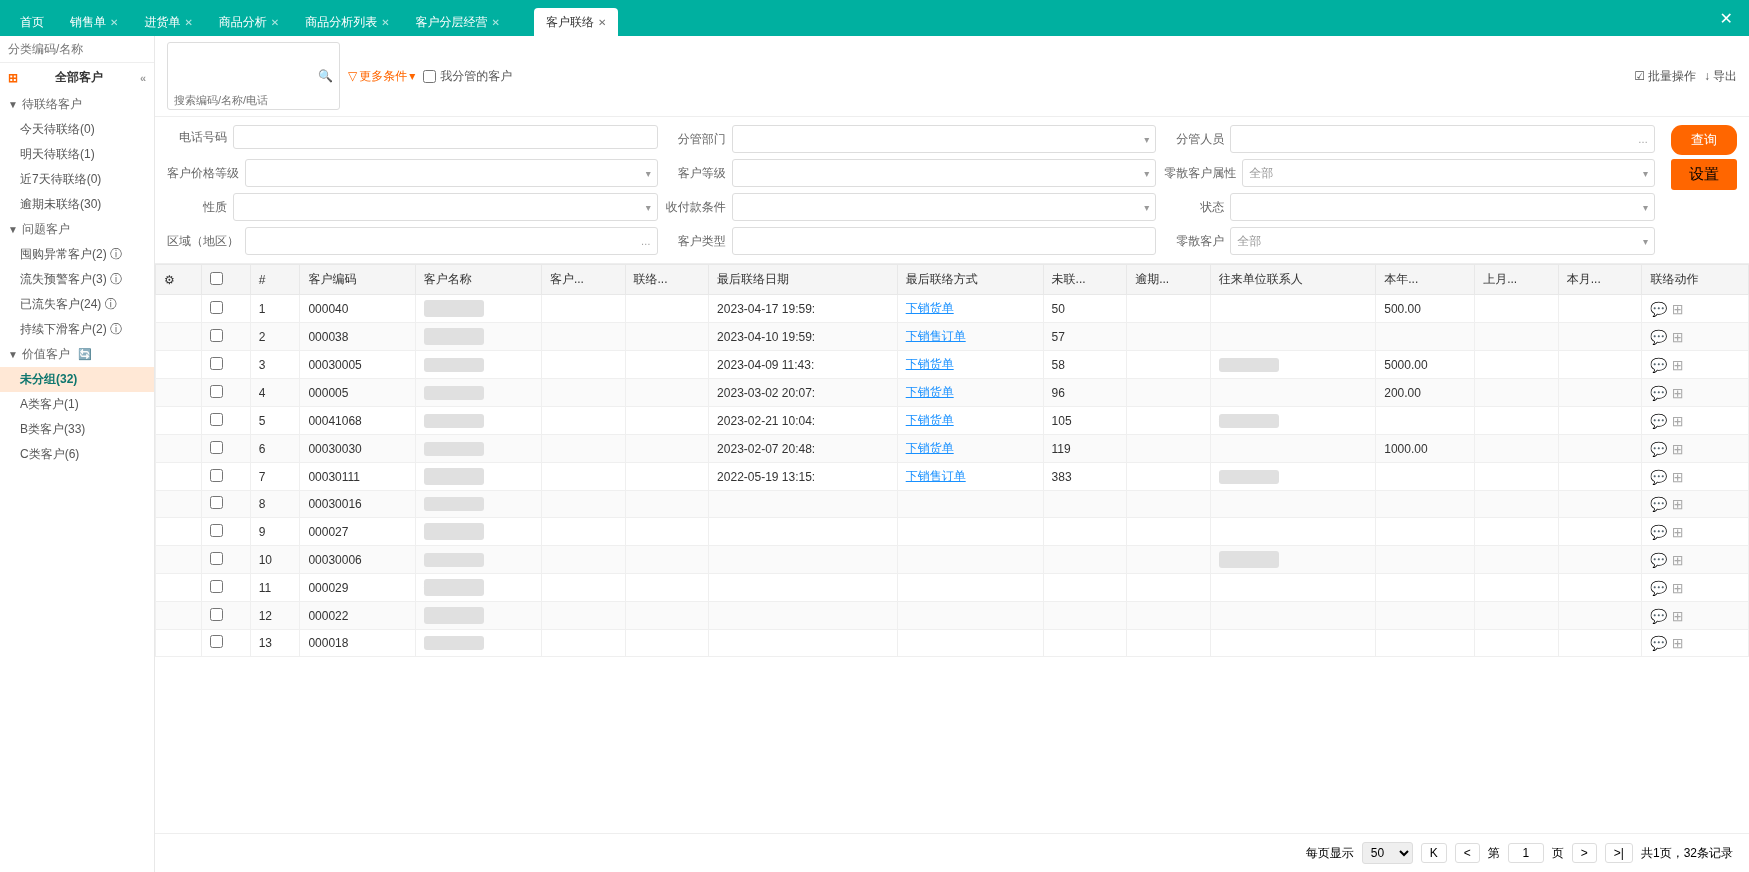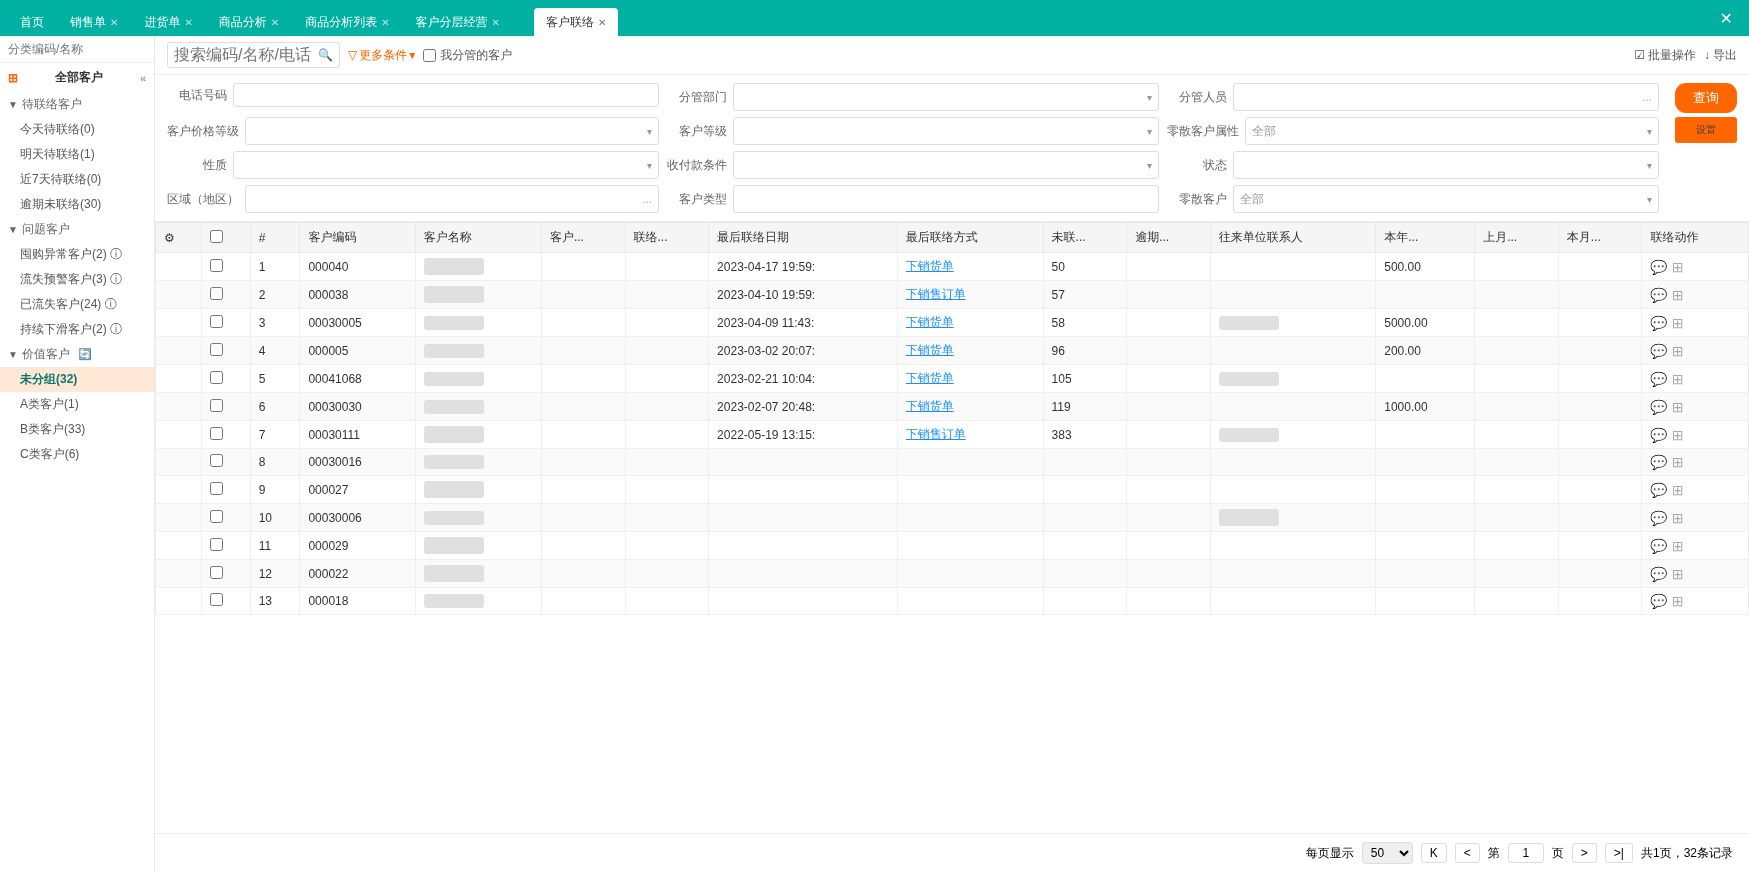--- a/index.html
+++ b/index.html
@@ -120,23 +120,24 @@
       display: flex;
       align-items: center;
       border: 1px solid #ddd;
       border-radius: 3px;
       padding: 3px 6px;
       gap: 4px;
     }
     .filter-search-box input {
       border: none;
       outline: none;
-      font-size: 16px;
+      font-size: 11px;
       width: 140px;
       color: #999;
+      margin-top: 48px;
     }
     .filter-more {
       display: flex;
       align-items: center;
       color: #f60;
       cursor: pointer;
       gap: 2px;
       font-size: 12px;
     }
     .filter-checkbox {
@@ -218,26 +219,26 @@
       background: #f60;
       color: #fff;
       border: none;
       border-radius: 11px;
       padding: 6px 18px;
       cursor: pointer;
       font-size: 13px;
     }
     .reset-btn {
       background: #f60;
-      color: #404040;
+      color: #000000;
       border: none;
       border-radius: 3px;
       padding: 6px 18px;
       cursor: pointer;
-      font-size: 10px;
+      font-size: 15px;
     }
     .btn-group-right {
       display: flex;
       flex-direction: column;
       gap: 4px;
       padding-left: 8px;
     }
 
     
     .table-container {

